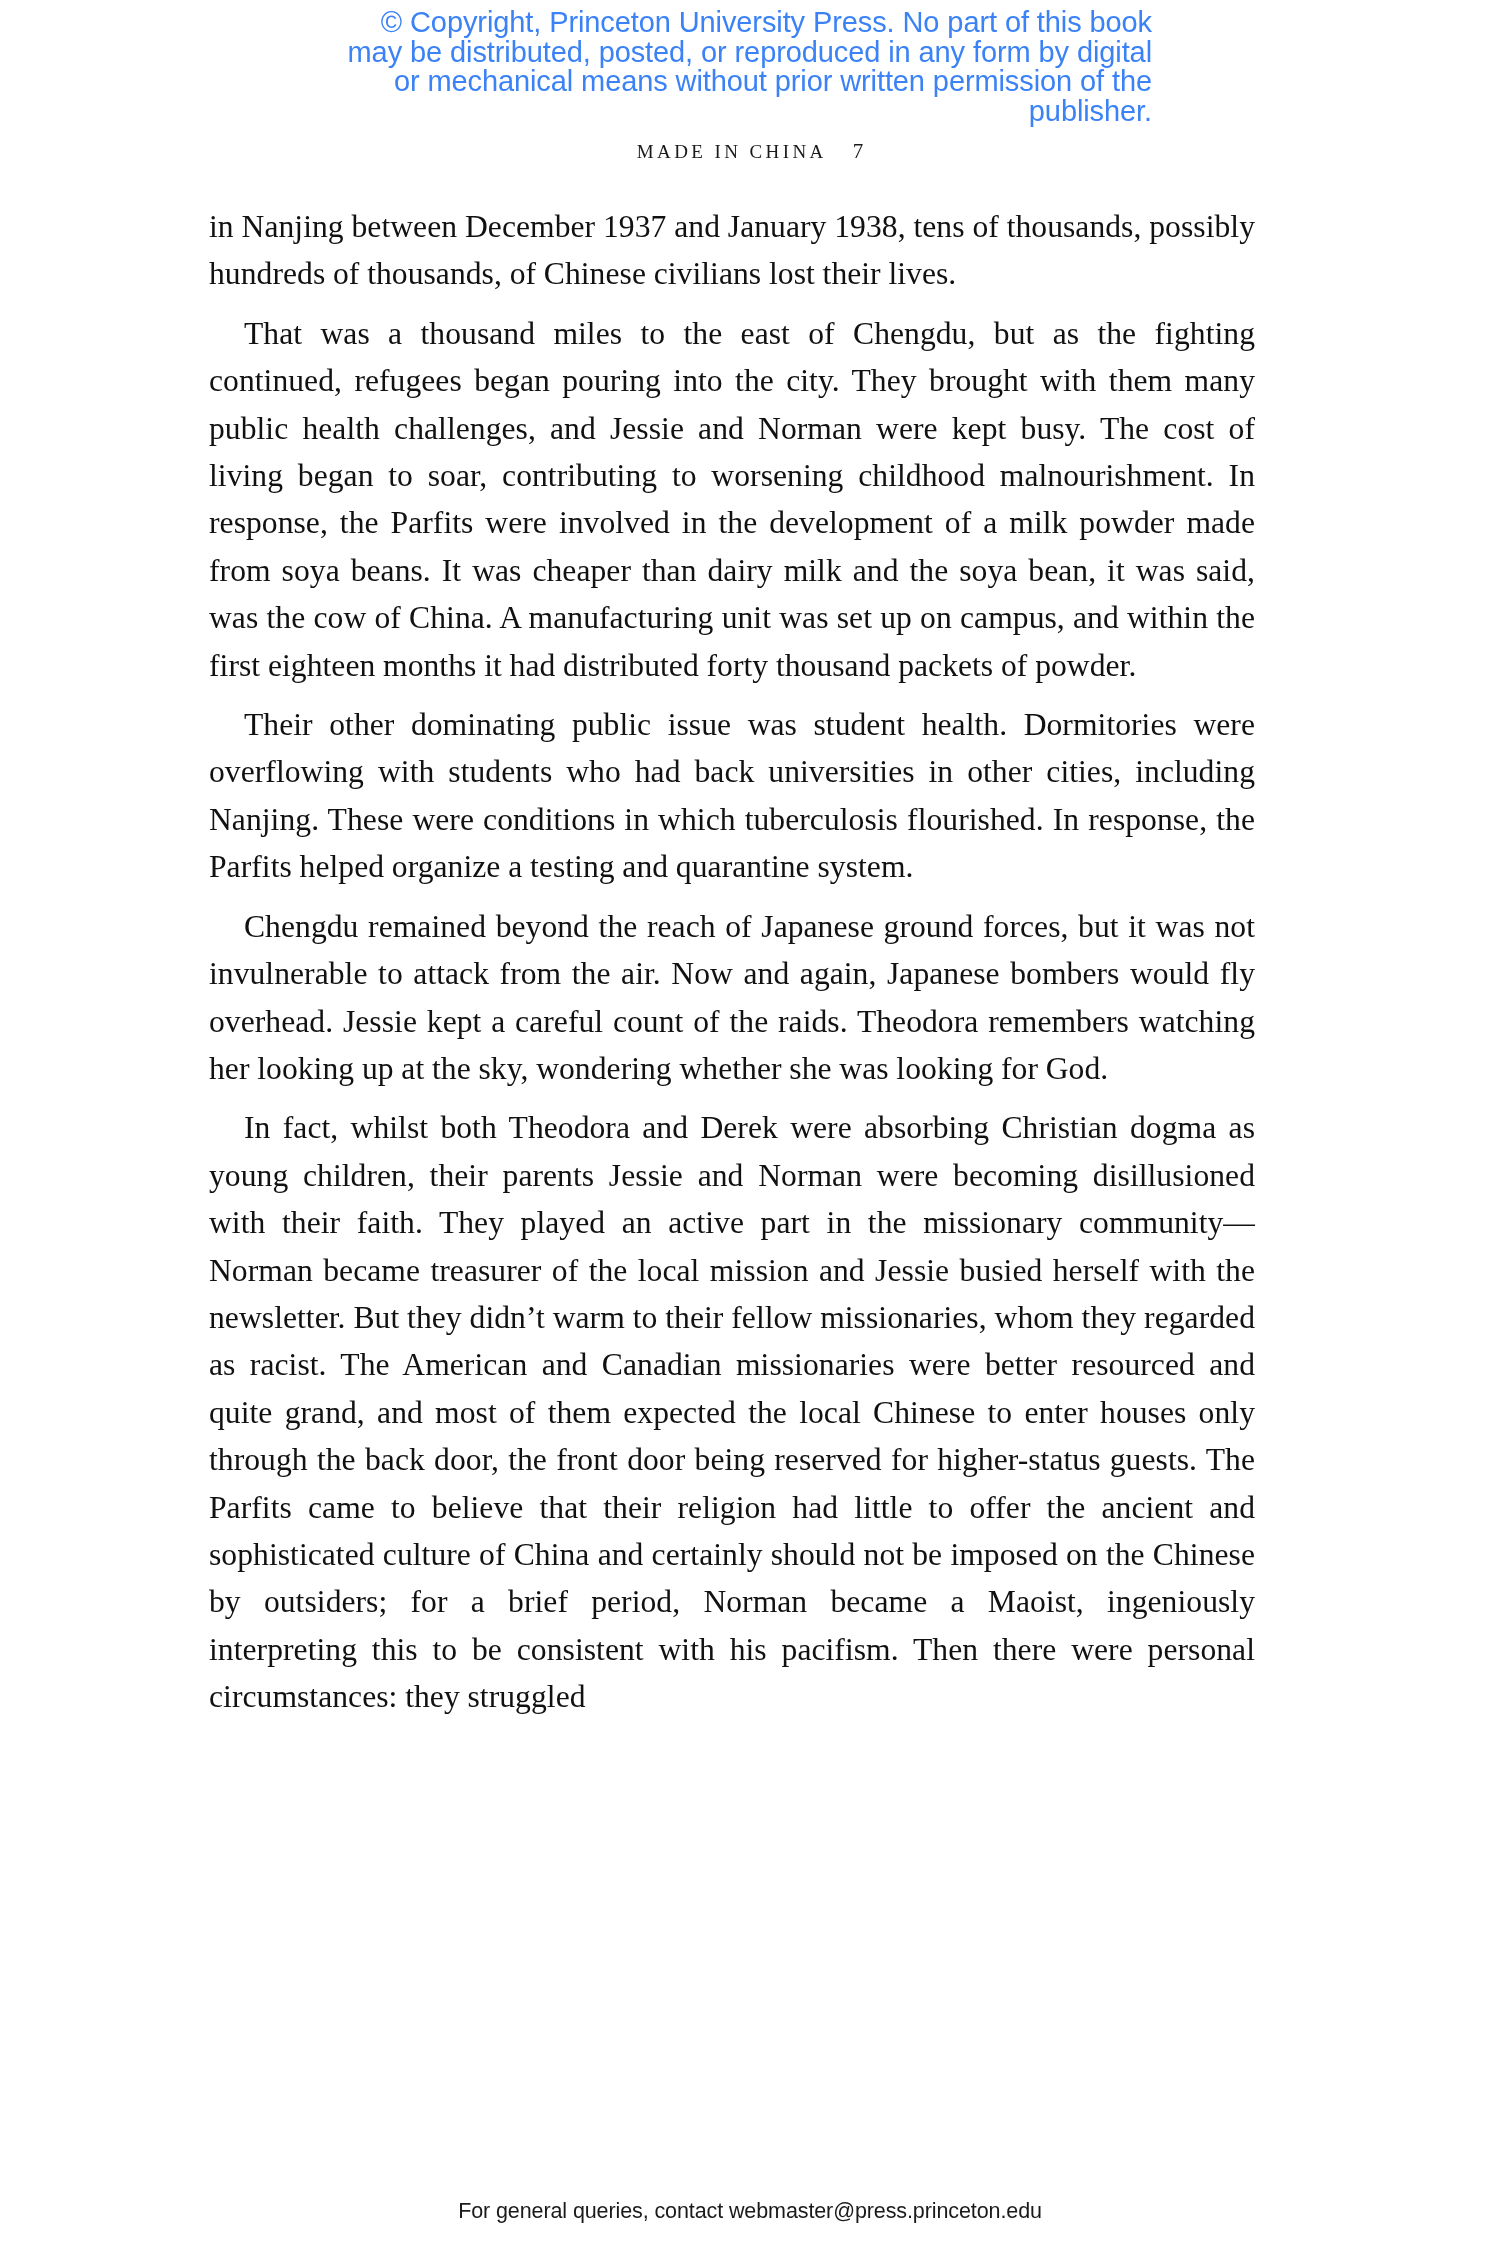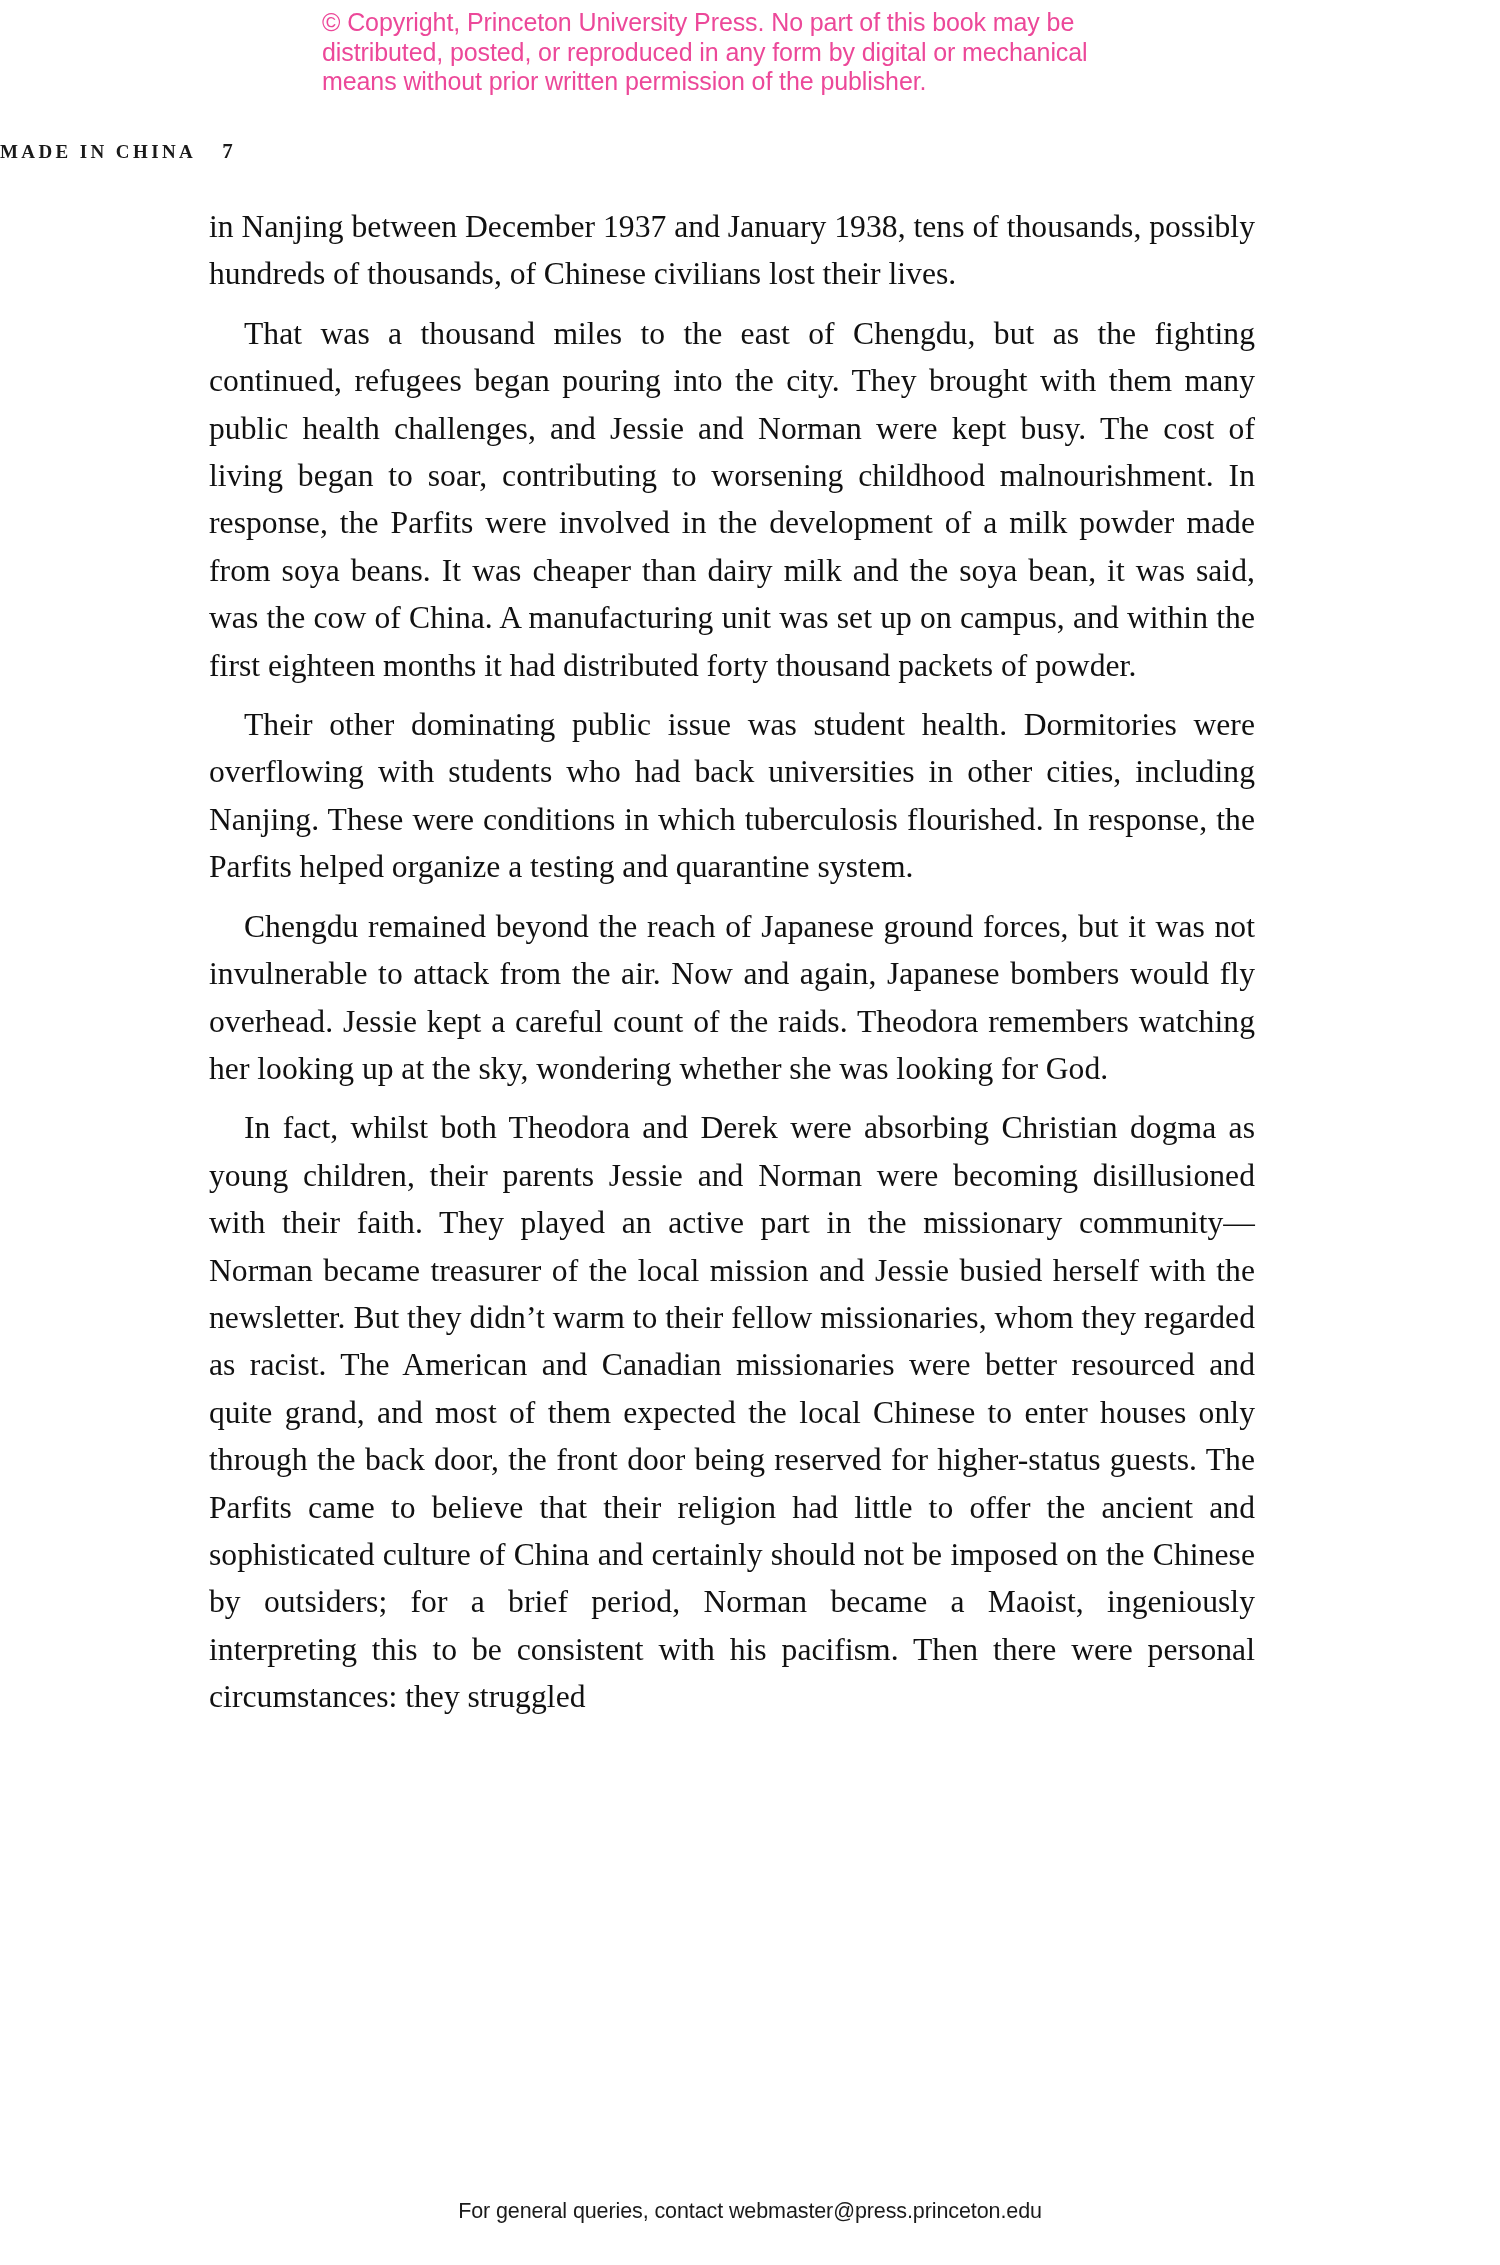--- a/index.html
+++ b/index.html
@@ -20,40 +20,39 @@
     -webkit-font-smoothing: antialiased;
   }
 
   
   .copyright-stamp {
     position: absolute;
     left: 322px;
     top: 8px;
     width: 830px;
     font-family: "Liberation Sans", "DejaVu Sans", sans-serif;
-    font-size: 25px;
+    font-size: 29px;
     line-height: 29.5px;
-    color: #ec4899;
+    color: #3b82f6;
     letter-spacing: -0.1px;
-    text-align: left;
+    text-align: right;
     white-space: pre-line;
   }
 
   
   .running-head {
     position: absolute;
     left: 0;
     top: 139px;
     width: 1500px;
-    text-align: left;
+    text-align: center;
     font-family: "Liberation Serif", "DejaVu Serif", serif;
     font-size: 19px;
     color: #1a1a1a;
     white-space: nowrap;
-    font-weight: bold;
   }
   .running-head .rh-title {
     letter-spacing: 3.4px;
     font-variant: small-caps;
     text-transform: uppercase;
     font-size: 19px;
   }
   .running-head .rh-folio {
     display: inline-block;
     margin-left: 26px;

